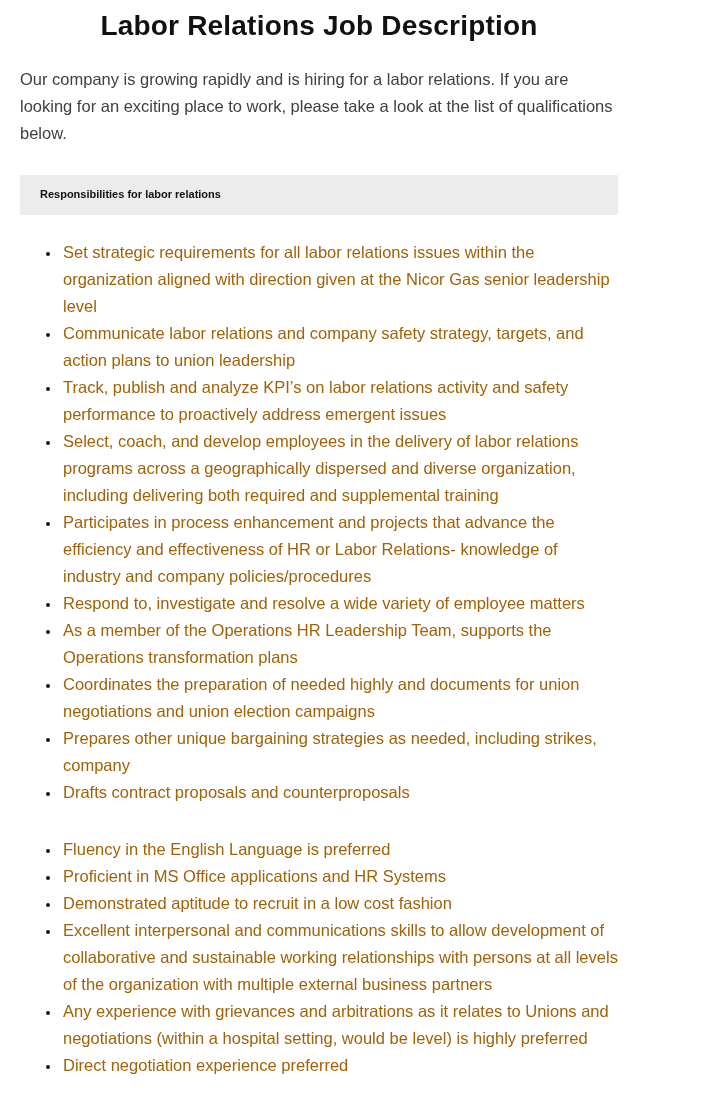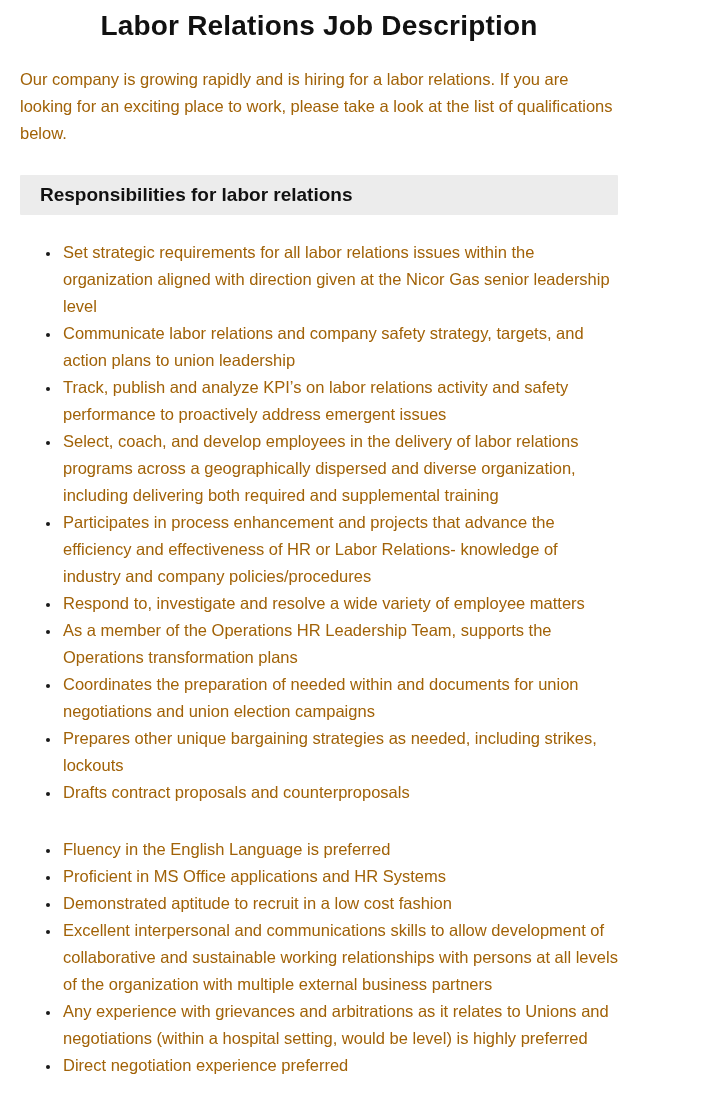--- a/index.html
+++ b/index.html
@@ -21,26 +21,26 @@
     font-size: 28px;
     font-weight: 700;
     text-align: center;
     color: #111111;
     margin: 4px 0 24px 0;
     letter-spacing: 0.2px;
   }
   .intro {
     font-size: 16.5px;
     line-height: 27px;
-    color: #a16207;
+    color: #404040;
     margin: 0 0 28px 0;
   }
   .section-header {
     background: #ececec;
-    font-size: 19px;
+    font-size: 11px;
     font-weight: 700;
     color: #111111;
     padding: 10px 20px 11px 20px;
     line-height: 19px;
     border-radius: 1px;
   }
   ul.bullet-list {
     margin: 24px 0 30px 0;
     padding-left: 41px;
     list-style: disc outside;
@@ -71,22 +71,22 @@
   <div class="section-header">Responsibilities for labor relations</div>
 
   <ul class="bullet-list">
       <li>Set strategic requirements for all labor relations issues within the organization aligned with direction given at the Nicor Gas senior leadership level</li>
       <li>Communicate labor relations and company safety strategy, targets, and action plans to union leadership</li>
       <li>Track, publish and analyze KPI’s on labor relations activity and safety performance to proactively address emergent issues</li>
       <li>Select, coach, and develop employees in the delivery of labor relations programs across a geographically dispersed and diverse organization, including delivering both required and supplemental training</li>
       <li>Participates in process enhancement and projects that advance the efficiency and effectiveness of HR or Labor Relations- knowledge of industry and company policies/procedures</li>
       <li>Respond to, investigate and resolve a wide variety of employee matters</li>
       <li>As a member of the Operations HR Leadership Team, supports the Operations transformation plans</li>
-      <li>Coordinates the preparation of needed within and documents for union negotiations and union election campaigns</li>
-      <li>Prepares other unique bargaining strategies as needed, including strikes, lockouts</li>
+      <li>Coordinates the preparation of needed highly and documents for union negotiations and union election campaigns</li>
+      <li>Prepares other unique bargaining strategies as needed, including strikes, company</li>
       <li>Drafts contract proposals and counterproposals</li>
     </ul>
 
 
   <ul class="bullet-list last">
       <li>Fluency in the English Language is preferred</li>
       <li>Proficient in MS Office applications and HR Systems</li>
       <li>Demonstrated aptitude to recruit in a low cost fashion</li>
       <li>Excellent interpersonal and communications skills to allow development of collaborative and sustainable working relationships with persons at all levels of the organization with multiple external business partners</li>
       <li>Any experience with grievances and arbitrations as it relates to Unions and negotiations (within a hospital setting, would be level) is highly preferred</li>

